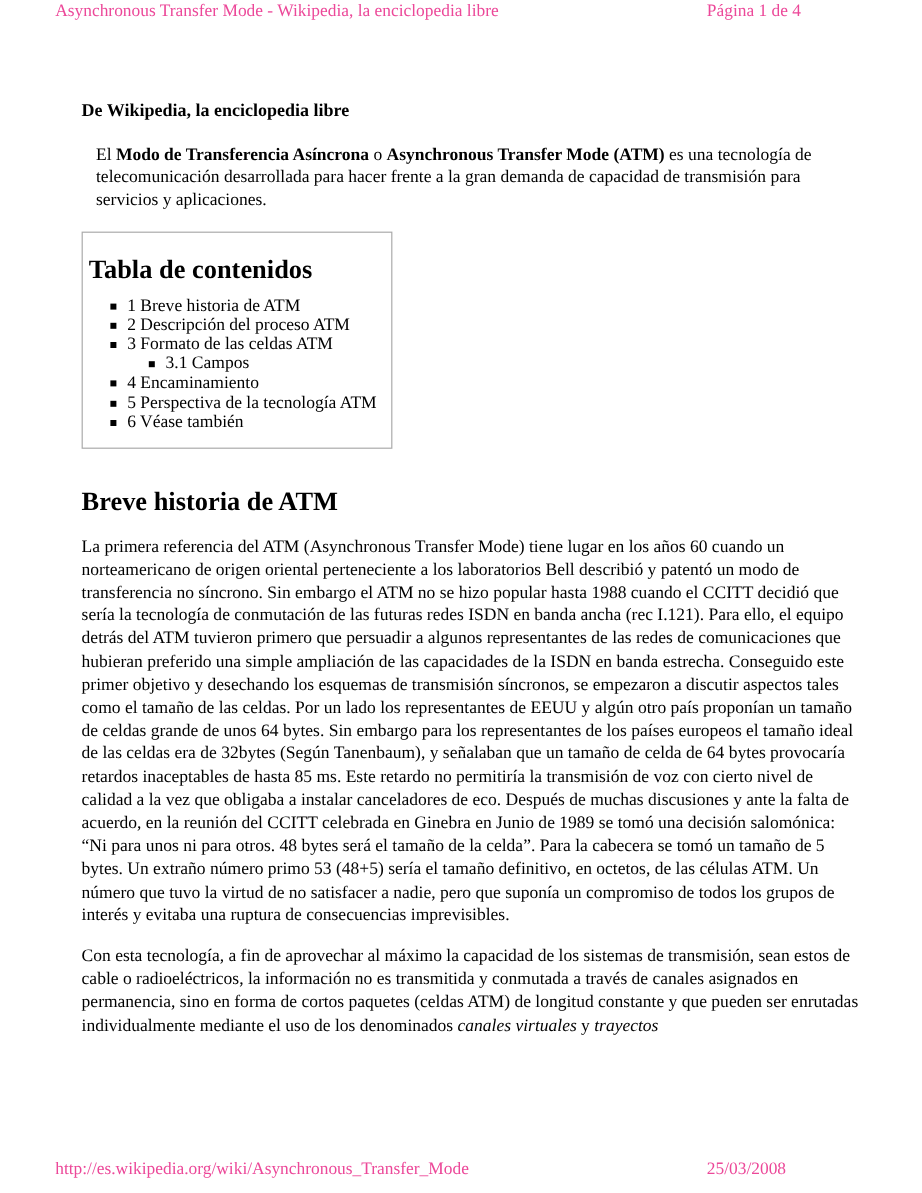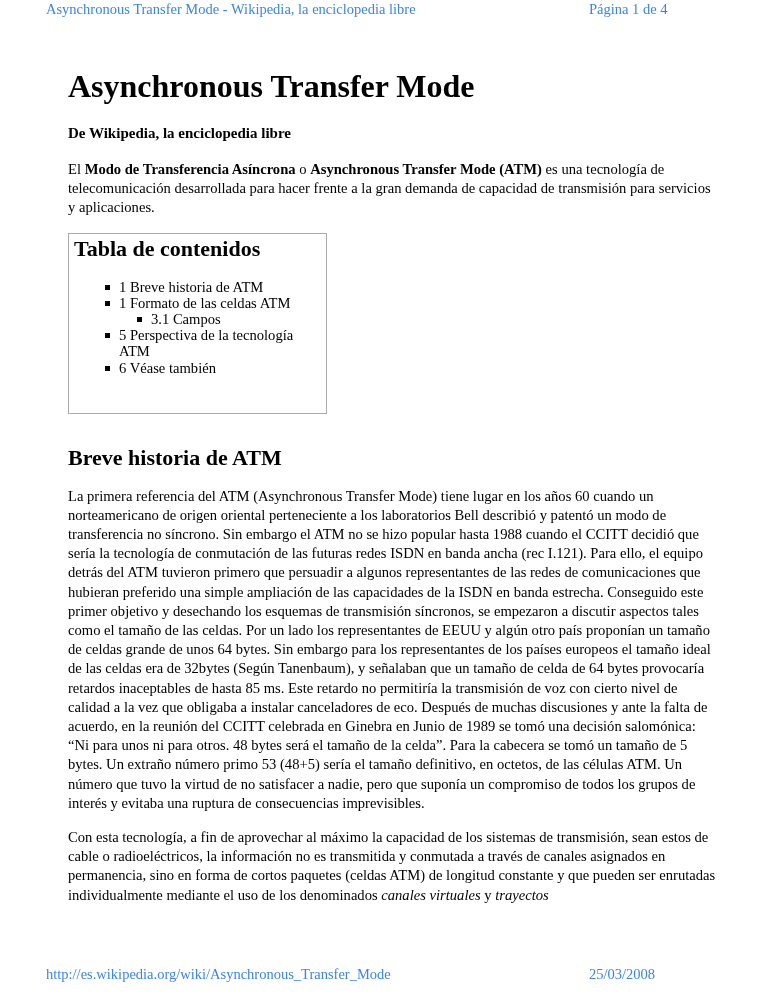--- a/index.html
+++ b/index.html
@@ -1,47 +1,47 @@
 <!DOCTYPE html>
 <html><head>
 <meta charset="utf-8">
 <style>
   html, body { margin: 0; padding: 0; background: #ffffff; }
   body {
     width: 768px; height: 994px; position: relative; overflow: hidden;
     font-family: "Liberation Serif", "DejaVu Serif", serif; color: #000;
   }
   .page-header, .page-footer {
-    position: absolute; left: 0; width: 768px; font-size: 14.5px; color: #3b82f6;
+    position: absolute; left: 0; width: 768px; font-size: 14.5px; color: #ec4899;
     font-family: "Liberation Serif", serif;
   }
   .page-header { top: 1px; height: 20px; }
   .page-footer { top: 966px; height: 20px; }
   .hdr-left { position: absolute; left: 46px; top: 0; }
   .hdr-right { position: absolute; left: 589px; top: 0; }
   .content {
     position: absolute; left: 68px; top: 66px; width: 650px;
   }
   h1.title {
     font-size: 32px; font-weight: bold; margin: 0; line-height: 40px;
     letter-spacing: 0px;
   }
   .subtitle {
     font-size: 15px; font-weight: bold; margin: 17px 0 0 0; line-height: 20px;
   }
   p {
     font-size: 14.6px; line-height: 19.2px; margin: 0;
   }
-  p.intro { margin-top: 17px; }
+  p.intro { margin-top: 17px; margin-left: 12px; }
   .toc {
     margin-top: 15px; width: 259px; height: 181px;
-    border: 1px solid #aaaaaa; box-sizing: border-box; padding: 1px 5px;
+    border: 1px solid #aaaaaa; box-sizing: border-box; padding: 17px 5px;
   }
   .toc-title { font-size: 22px; font-weight: bold; line-height: 28px; margin: 0 0 8px 0; }
-  .toc ul { list-style: none; margin: 16px; padding: 0; }
+  .toc ul { list-style: none; margin: 3px; padding: 0; }
   .toc li { font-size: 14.6px; line-height: 16.2px; position: relative; padding-left: 29px; }
   .toc li.sub { padding-left: 61px; }
   .bullet {
     position: absolute; top: 6px; left: 15px; width: 5px; height: 5px; background: #000;
   }
   .toc li.sub .bullet { left: 47px; }
   h2 {
     font-size: 22px; font-weight: bold; margin: 0; line-height: 28px;
   }
   h2.sec1 { margin-top: 30px; }
@@ -52,31 +52,32 @@
 </style>
 </head>
 <body>
 
 <div class="page-header">
   <span class="hdr-left">Asynchronous Transfer Mode - Wikipedia, la enciclopedia libre</span>
   <span class="hdr-right">Página 1 de 4</span>
 </div>
 
 <div class="content">
-  <h1 class="title">Asynchronous Transfer Mode</h1>
   <div class="subtitle">De Wikipedia, la enciclopedia libre</div>
 
   <p class="intro"><span>El </span><b>Modo de Transferencia Asíncrona</b><span> o </span><b>Asynchronous Transfer Mode (ATM)</b><span> es una tecnología de telecomunicación desarrollada para hacer frente a la gran demanda de capacidad de transmisión para servicios y aplicaciones.</span></p>
 
   <div class="toc">
     <div class="toc-title">Tabla de contenidos</div>
     <ul>
       <li><span class="bullet"></span><span>1 Breve historia de ATM</span></li>
-      <li><span class="bullet"></span><span>1 Formato de las celdas ATM</span></li>
+      <li><span class="bullet"></span><span>2 Descripción del proceso ATM</span></li>
+      <li><span class="bullet"></span><span>3 Formato de las celdas ATM</span></li>
       <li class="sub"><span class="bullet"></span><span>3.1 Campos</span></li>
+      <li><span class="bullet"></span><span>4 Encaminamiento</span></li>
       <li><span class="bullet"></span><span>5 Perspectiva de la tecnología ATM</span></li>
       <li><span class="bullet"></span><span>6 Véase también</span></li>
     </ul>
   </div>
 
   <h2 class="sec1">Breve historia de ATM</h2>
   <p class="sec1">La primera referencia del ATM (Asynchronous Transfer Mode) tiene lugar en los años 60 cuando un norteamericano de origen oriental perteneciente a los laboratorios Bell describió y patentó un modo de transferencia no síncrono. Sin embargo el ATM no se hizo popular hasta 1988 cuando el CCITT decidió que sería la tecnología de conmutación de las futuras redes ISDN en banda ancha (rec I.121). Para ello, el equipo detrás del ATM tuvieron primero que persuadir a algunos representantes de las redes de comunicaciones que hubieran preferido una simple ampliación de las capacidades de la ISDN en banda estrecha. Conseguido este primer objetivo y desechando los esquemas de transmisión síncronos, se empezaron a discutir aspectos tales como el tamaño de las celdas. Por un lado los representantes de EEUU y algún otro país proponían un tamaño de celdas grande de unos 64 bytes. Sin embargo para los representantes de los países europeos el tamaño ideal de las celdas era de 32bytes (Según Tanenbaum), y señalaban que un tamaño de celda de 64 bytes provocaría retardos inaceptables de hasta 85 ms. Este retardo no permitiría la transmisión de voz con cierto nivel de calidad a la vez que obligaba a instalar canceladores de eco. Después de muchas discusiones y ante la falta de acuerdo, en la reunión del CCITT celebrada en Ginebra en Junio de 1989 se tomó una decisión salomónica: “Ni para unos ni para otros. 48 bytes será el tamaño de la celda”. Para la cabecera se tomó un tamaño de 5 bytes. Un extraño número primo 53 (48+5) sería el tamaño definitivo, en octetos, de las células ATM. Un número que tuvo la virtud de no satisfacer a nadie, pero que suponía un compromiso de todos los grupos de interés y evitaba una ruptura de consecuencias imprevisibles.</p>
 
   <p class="sec2"><span>Con esta tecnología, a fin de aprovechar al máximo la capacidad de los sistemas de transmisión, sean estos de cable o radioeléctricos, la información no es transmitida y conmutada a través de canales asignados en permanencia, sino en forma de cortos paquetes (celdas ATM) de longitud constante y que pueden ser enrutadas individualmente mediante el uso de los denominados </span><i>canales virtuales</i><span> y </span><i>trayectos</i></p>
 </div>

